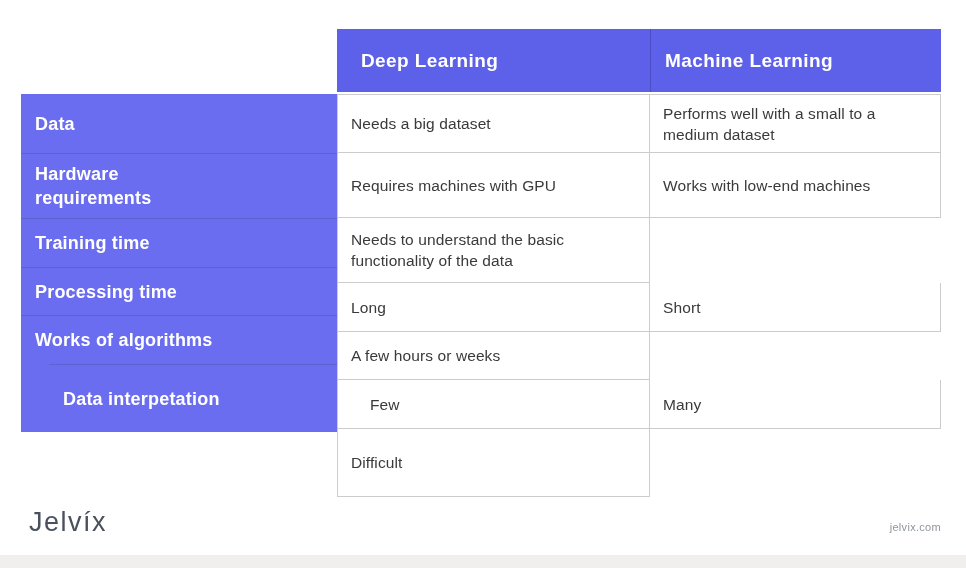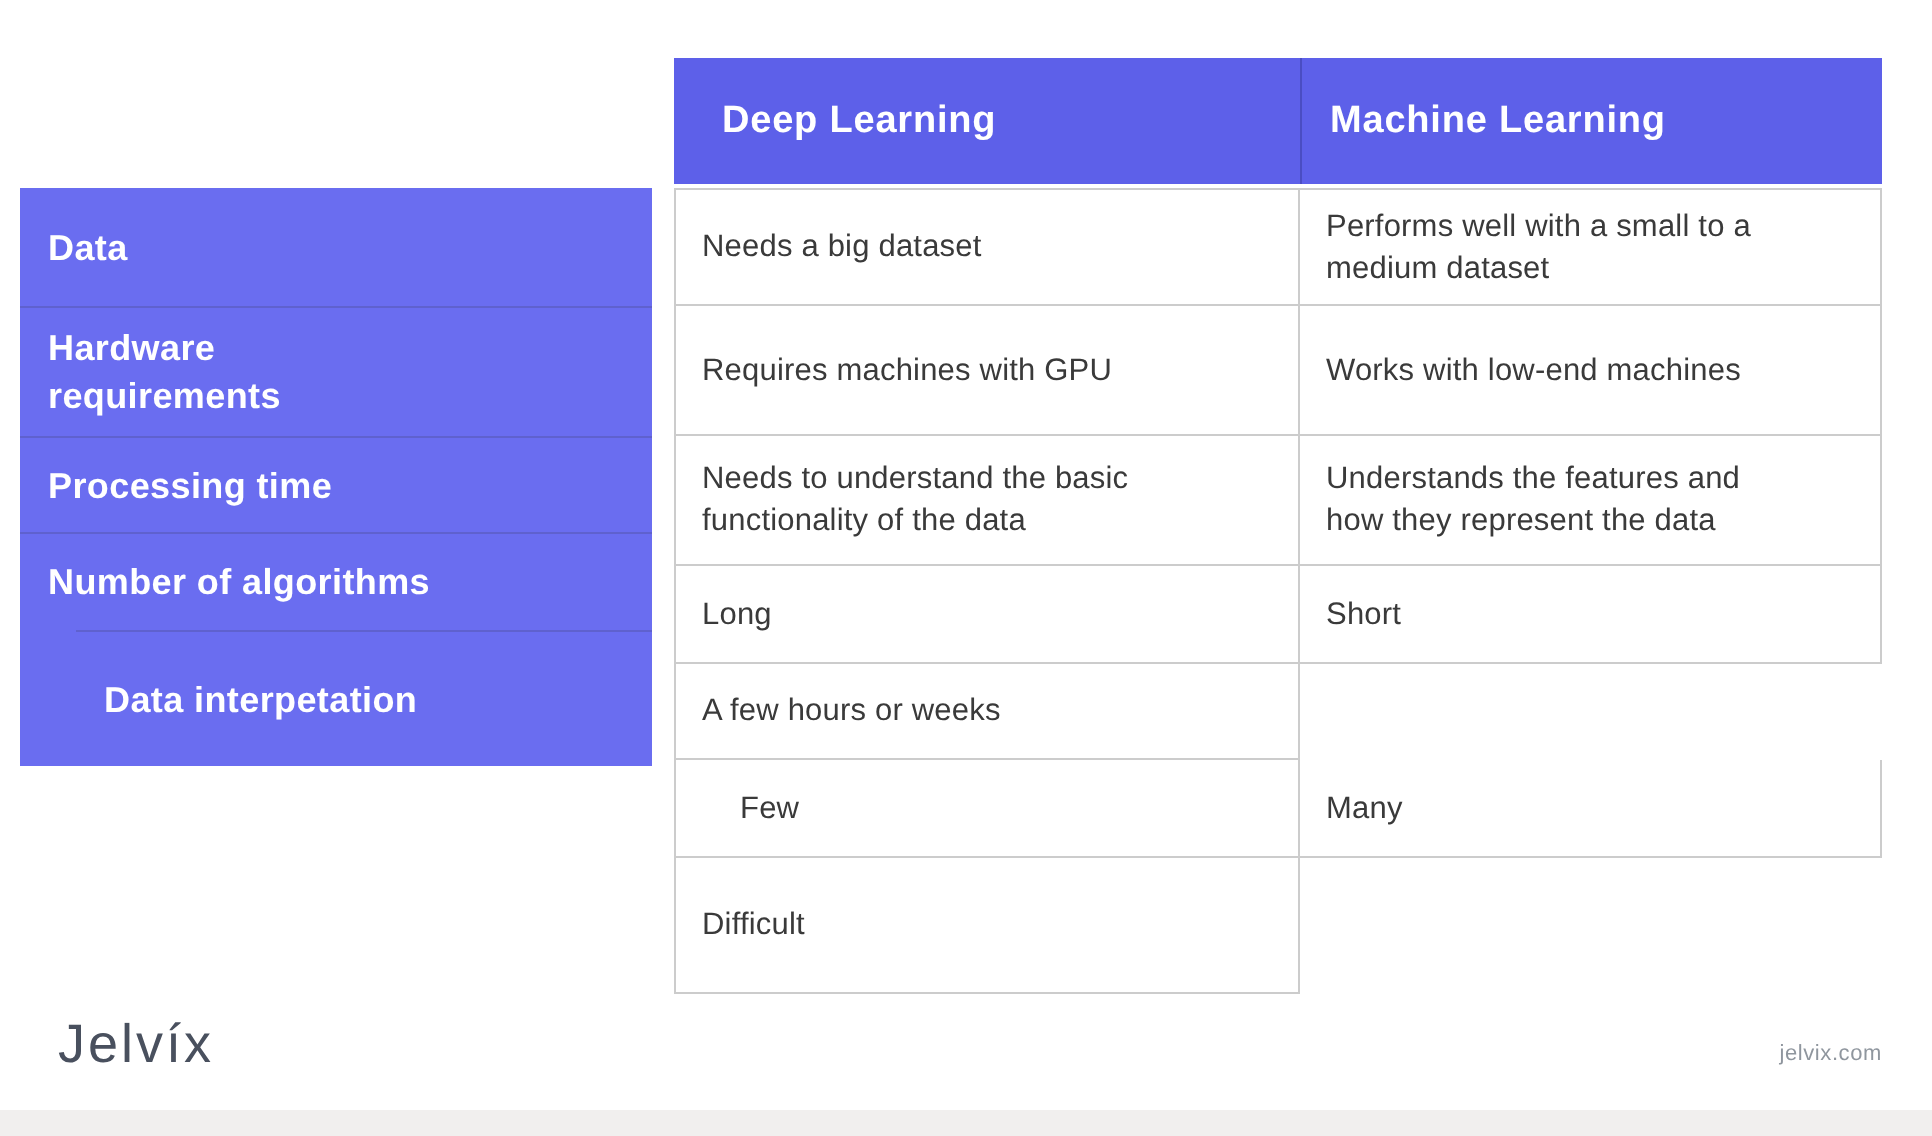--- a/index.html
+++ b/index.html
@@ -17,21 +17,21 @@
   .header-cell {
     box-sizing:border-box; display:flex; align-items:center;
     padding-left:14px; color:#ffffff; font-weight:700; font-size:19px;
     letter-spacing:0.4px;
   }
   .header-cell.c1 { width:313px;padding-left:24px; }
   .header-cell.c2 { width:291px; border-left:1px solid rgba(10,10,60,0.22); }
 
   
   .label-col {
-    position:absolute; left:10px; top:94px; width:316px;
+    position:absolute; left:21px; top:94px; width:316px;
     background:var(--label-bg,#6a6df0);
   }
   .label-cell {
     box-sizing:border-box; display:flex; align-items:center;
     padding-left:14px; padding-right:10px;
     color:#ffffff; font-weight:700; font-size:18px; line-height:24px;
     letter-spacing:0.2px; white-space:pre-line;
   }
   .label-cell + .label-cell { border-top:1px solid rgba(70,70,130,0.30); }
 
@@ -74,40 +74,39 @@
 
   <div class="table-header">
     <div class="header-cell c1">Deep Learning</div>
     <div class="header-cell c2">Machine Learning</div>
   </div>
 
   <div class="label-col" id="label-col">
       <div class="label-cell" style="height: 59px;">Data</div>
       <div class="label-cell" style="height: 65px;">Hardware
 requirements</div>
+      <div class="label-cell" style="height: 49px;">Training time</div>
       <div class="label-cell" style="height: 48px;">Processing time</div>
-      <div class="label-cell" style="height: 49px;">Number of algorithms</div>
+      <div class="label-cell" style="height: 49px;">Works of algorithms</div>
       <div class="label-cell" style="height: 68px; margin-left: 28px;">Data interpetation</div>
     </div>
 
   <div class="data-grid" id="data-grid">
       <div class="data-row">
         <div class="data-cell c1" style="height: 59px;">Needs a big dataset</div>
         <div class="data-cell c2" style="height: 59px;">Performs well with a small to a
 medium dataset</div>
       </div>
       <div class="data-row">
         <div class="data-cell c1" style="height: 65px;">Requires machines with GPU</div>
         <div class="data-cell c2" style="height: 65px;">Works with low-end machines</div>
       </div>
       <div class="data-row">
         <div class="data-cell c1" style="height: 65px;">Needs to understand the basic
 functionality of the data</div>
-        <div class="data-cell c2" style="height: 65px;">Understands the features and
-how they represent the data</div>
       </div>
       <div class="data-row">
         <div class="data-cell c1" style="height: 49px;">Long</div>
         <div class="data-cell c2" style="height: 49px;">Short</div>
       </div>
       <div class="data-row">
         <div class="data-cell c1" style="height: 48px;">A few hours or weeks</div>
       </div>
       <div class="data-row">
         <div class="data-cell c1" style="height: 49px; padding-left: 32px;">Few</div>

